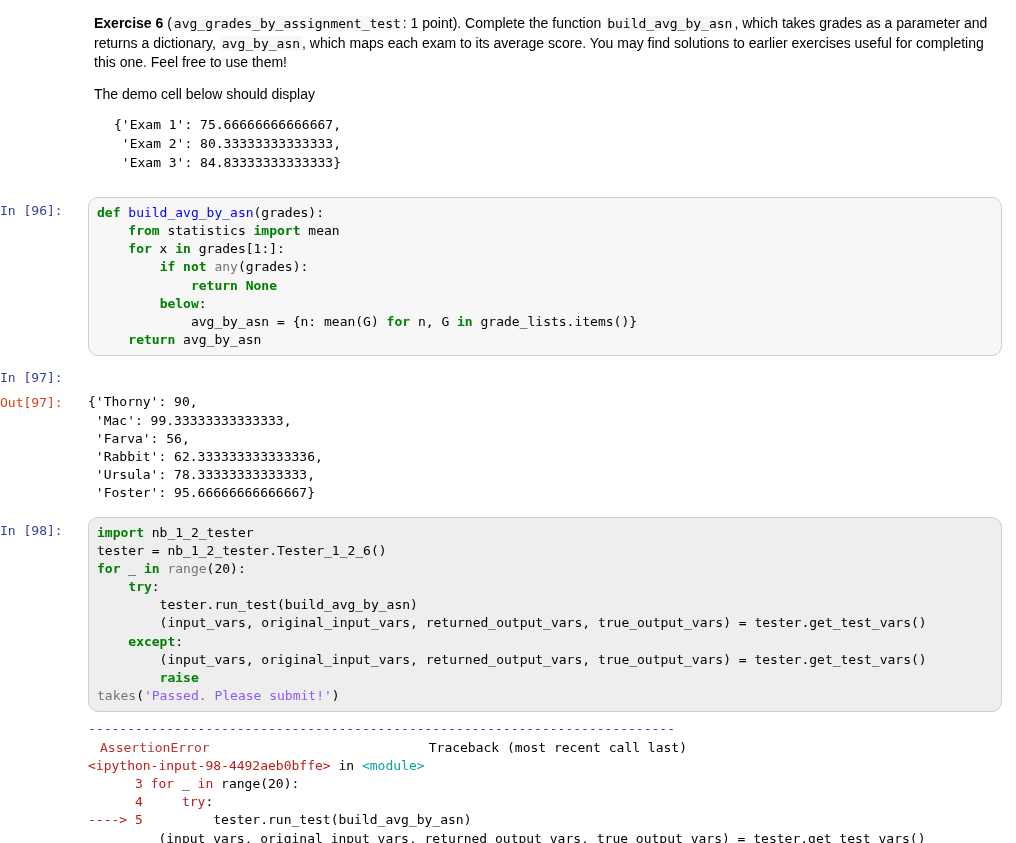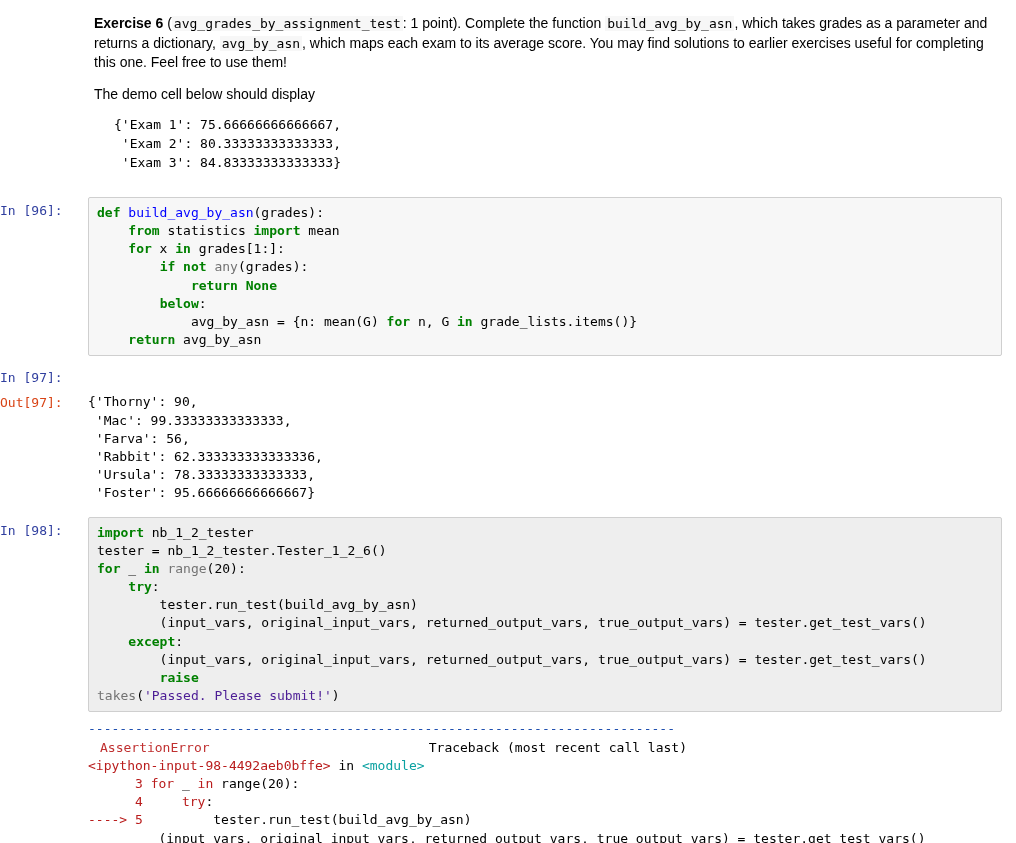--- a/index.html
+++ b/index.html
@@ -47,41 +47,41 @@
   padding: 6px 8px 0 0;
   font-family: "DejaVu Sans Mono", Menlo, Consolas, monospace;
   font-size: 13px;
 }
 .prompt.in { color: #303F9F; }
 .prompt.out { color: #D84315; }
 .input-area {
   flex: 1;
   background: #f7f7f7;
   border: 1px solid #cfcfcf;
-  border-radius: 2px;
+  border-radius: 10px;
   padding: 6px 8px;
 }
 .input-area.running {
   background: #eeeeee;
 }
 pre.code, pre.output {
   margin: 0;
   font-family: "DejaVu Sans Mono", Menlo, Consolas, monospace;
   font-size: 13px;
   line-height: 1.4;
   white-space: pre;
 }
 .output-area {
   flex: 1;
   padding: 4px 0 6px 0;
 }
 .kw { color: #008000; font-weight: bold; }
 .bi { color: #737373; }
 .nm { color: #0000FF; }
-.st { color: #4c1d95; }
+.st { color: #8b5cf6; }
 .err-name { color: #c03030; margin-left: 12px; }
 .err-cyan { color: #0aa1a1; }
 .err-green { color: #b91c1c; }
 .dashes { color: #2050b0; }
 </style>
 </head>
 <body>
 
 <div class="notebook">
 

